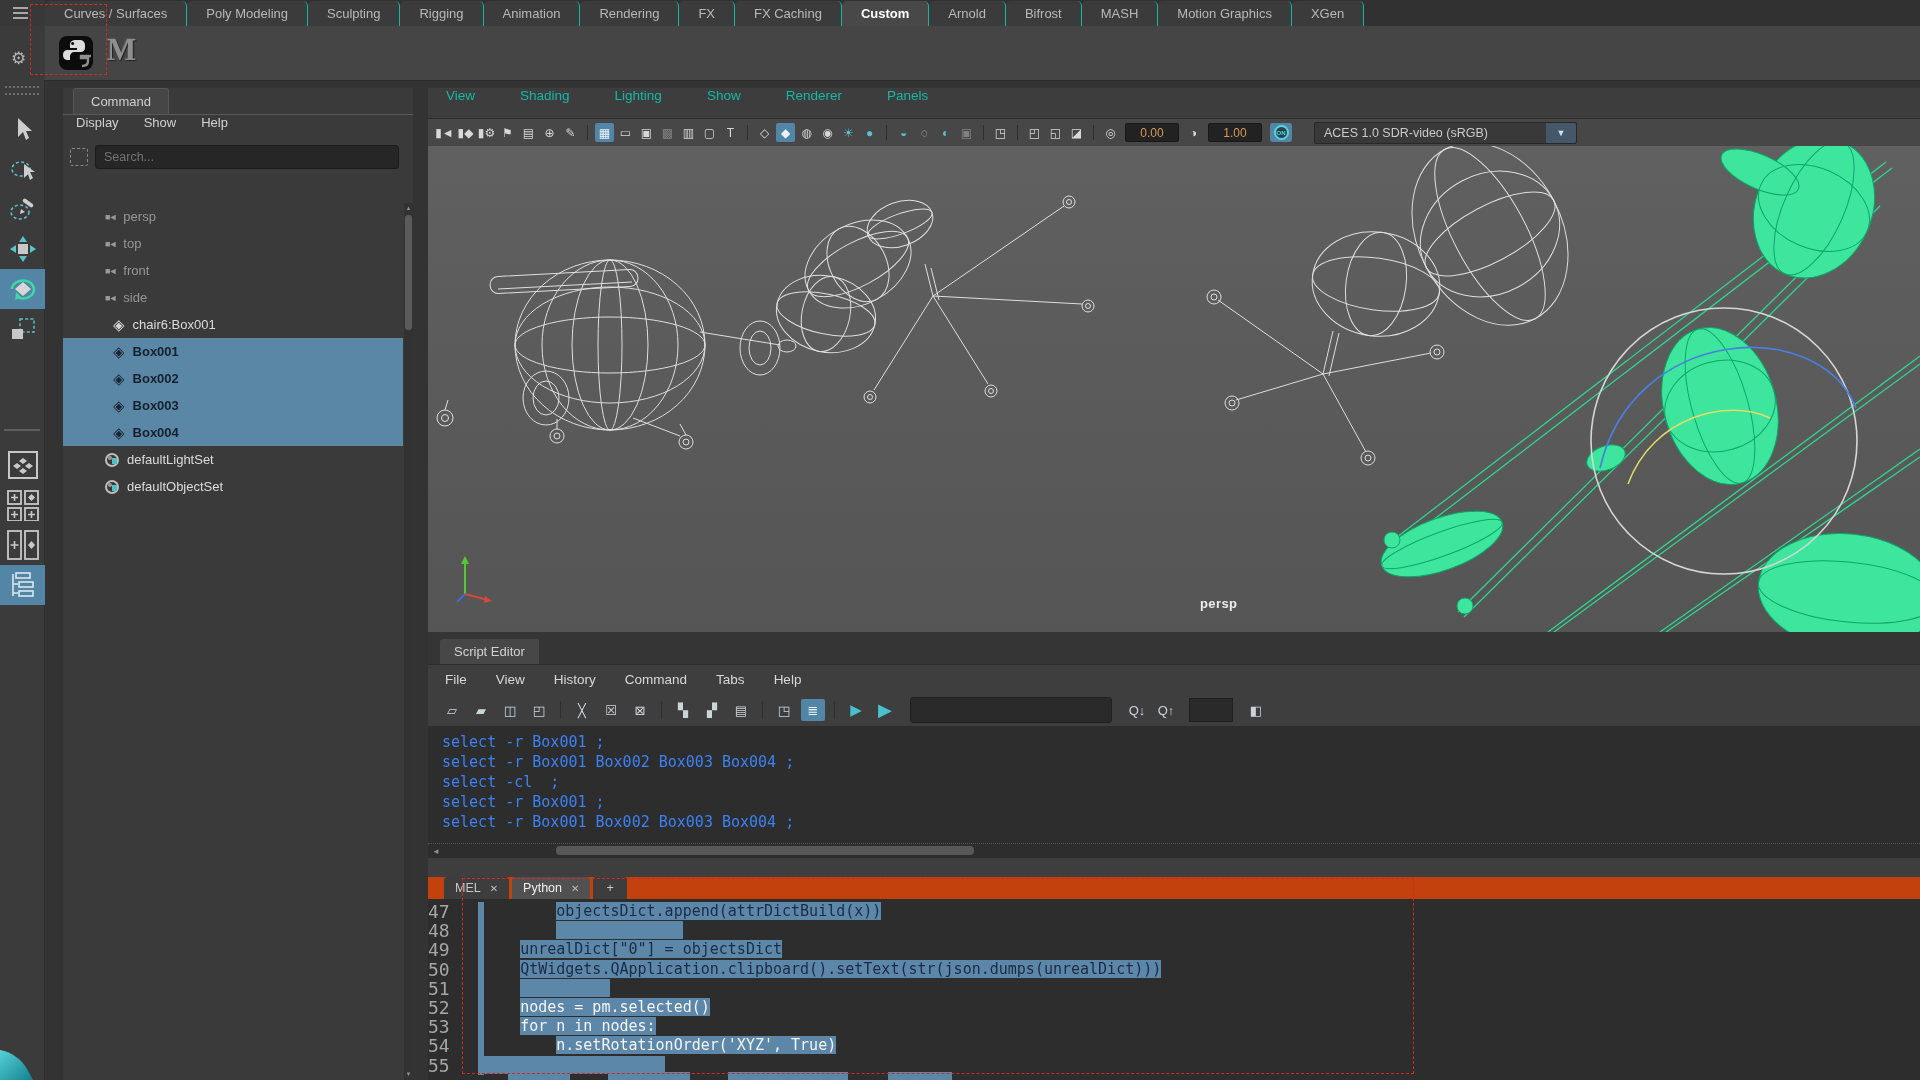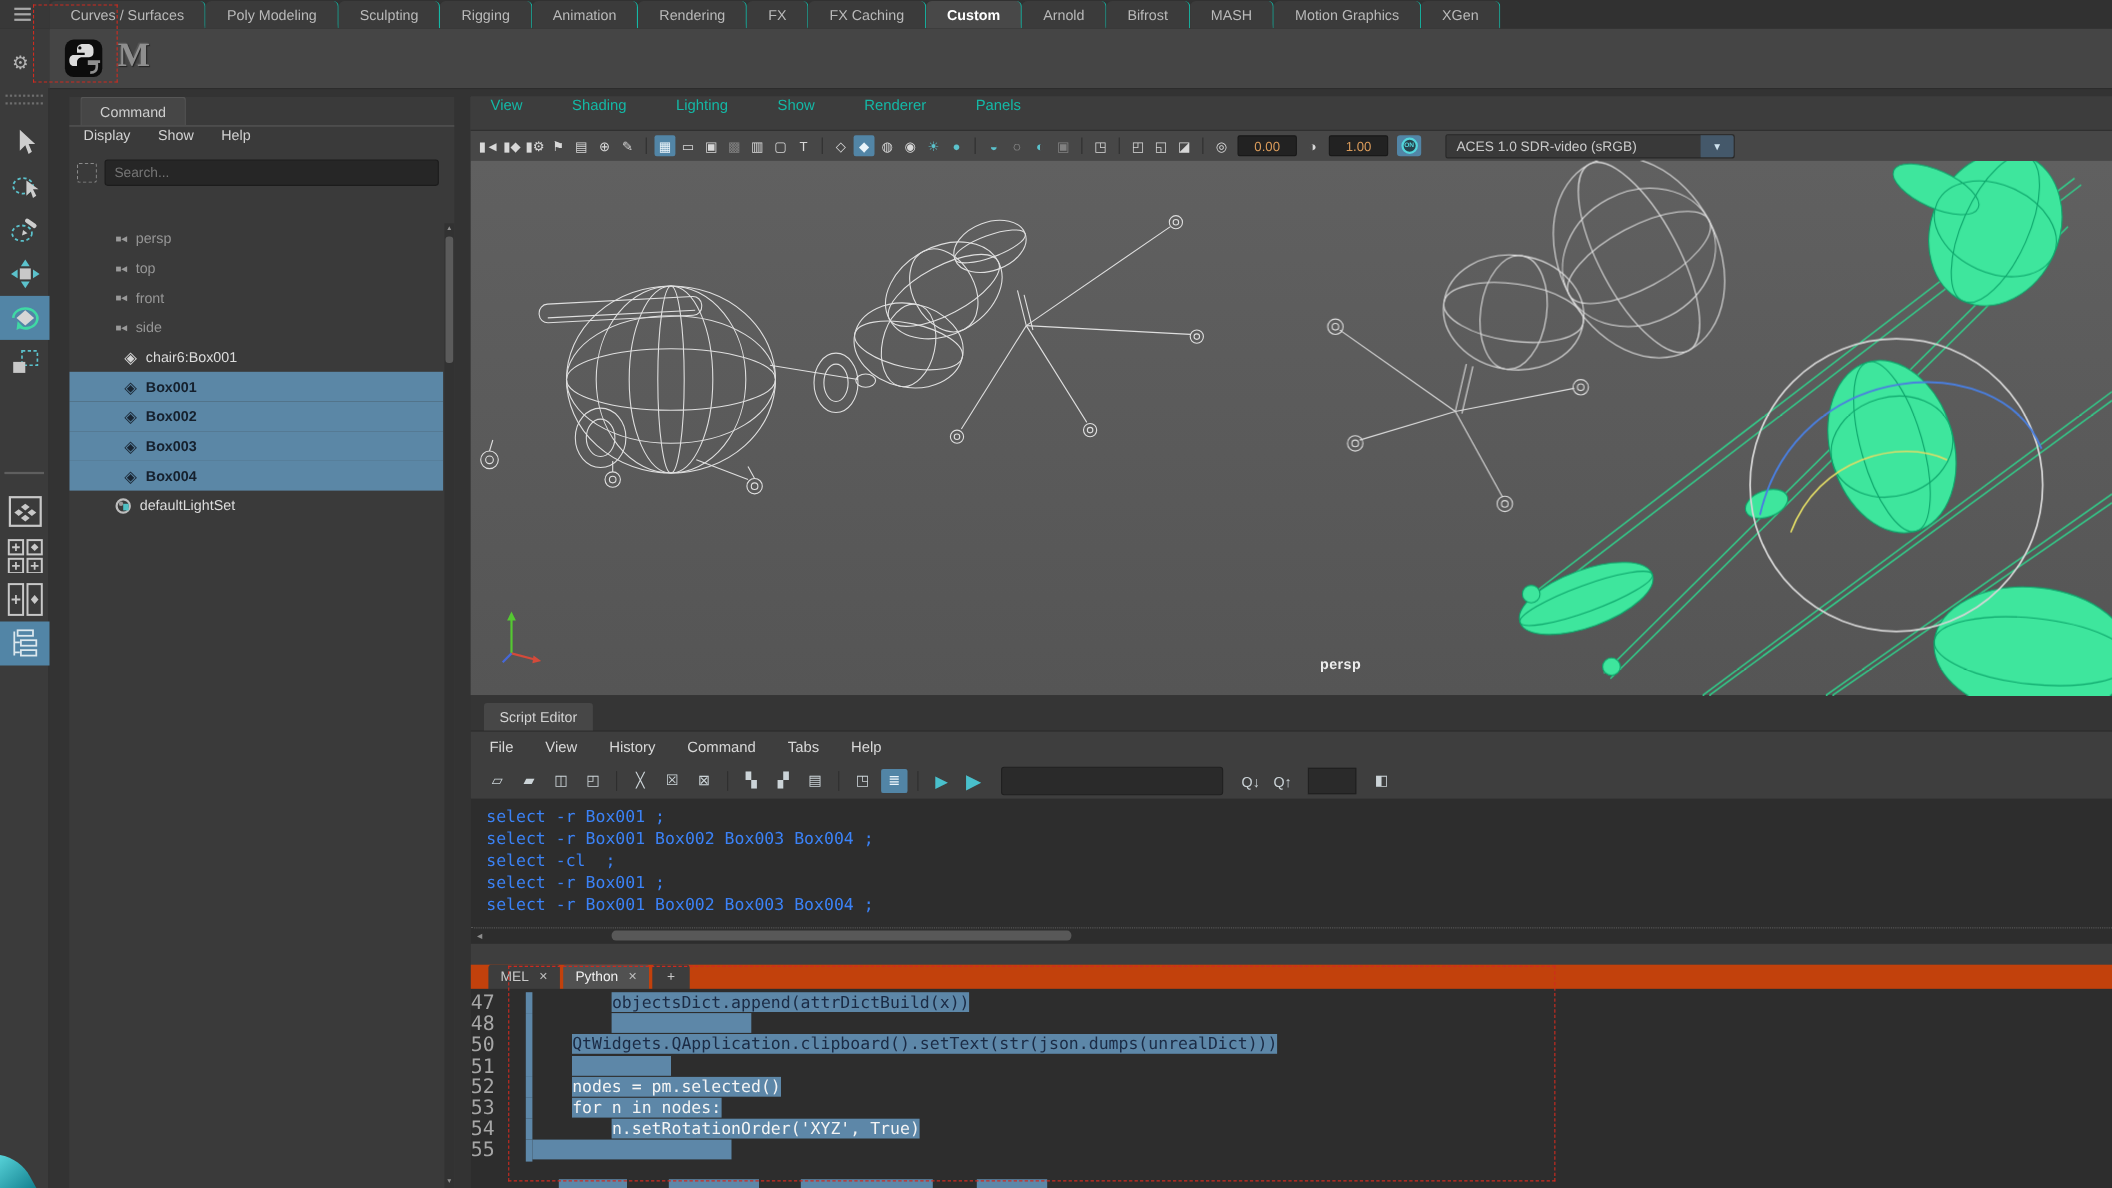--- a/index.html
+++ b/index.html
@@ -309,20 +309,24 @@
           <span>Box003</span>
         </div>
         <div class="orow sel" style="padding-left: 50px;">
           <span class="oi oc-mesh">◈</span>
           <span>Box004</span>
         </div>
         <div class="orow" style="padding-left: 42px;">
           <span class="oi oc-set"></span>
           <span>defaultLightSet</span>
         </div>
+        <div class="orow" style="padding-left: 42px;">
+          <span class="oi oc-set"></span>
+          <span>defaultObjectSet</span>
+        </div>
       </div>
     <div class="osb">
       <span class="up">▲</span>
       <span class="th"></span>
       <span class="dn">▼</span>
     </div>
   </div>
 </section>
 
 <section class="viewport">
@@ -620,20 +624,25 @@
         <span class="no">47</span>
         <span class="bar"></span>
         <pre>        <span class="sel">objectsDict.append(attrDictBuild(x))</span></pre>
       </div>
       <div class="cl dark">
         <span class="no">48</span>
         <span class="bar"></span>
         <pre>        <span class="sel">              </span></pre>
       </div>
       <div class="cl dark">
+        <span class="no">49</span>
+        <span class="bar"></span>
+        <pre>    <span class="sel">unrealDict["0"] = objectsDict</span></pre>
+      </div>
+      <div class="cl dark">
         <span class="no">50</span>
         <span class="bar"></span>
         <pre>    <span class="sel">QtWidgets.QApplication.clipboard().setText(str(json.dumps(unrealDict)))</span></pre>
       </div>
       <div class="cl dark">
         <span class="no">51</span>
         <span class="bar"></span>
         <pre>    <span class="sel">          </span></pre>
       </div>
       <div class="cl light">

